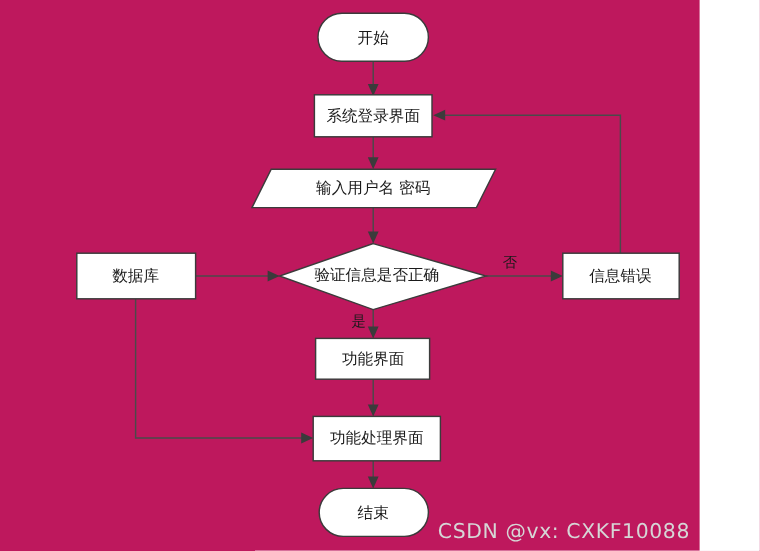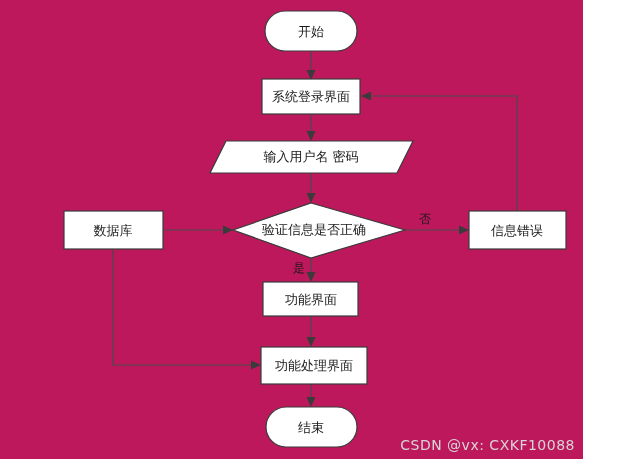--- a/index.html
+++ b/index.html
@@ -50,21 +50,21 @@
   }
   .arrowhead {
     fill: #3b3b3b;
     stroke: none;
   }
   .watermark {
     position: absolute;
     right: 8px;
     bottom: 6px;
     font-family: "DejaVu Sans", "Liberation Sans", sans-serif;
-    font-size: 14px;
+    font-size: 17px;
     letter-spacing: 0.5px;
     color: #d6d6d6;
     user-select: none;
     white-space: nowrap;
   }
 </style>
 </head>
 <body>
 
 <div id="canvas">

